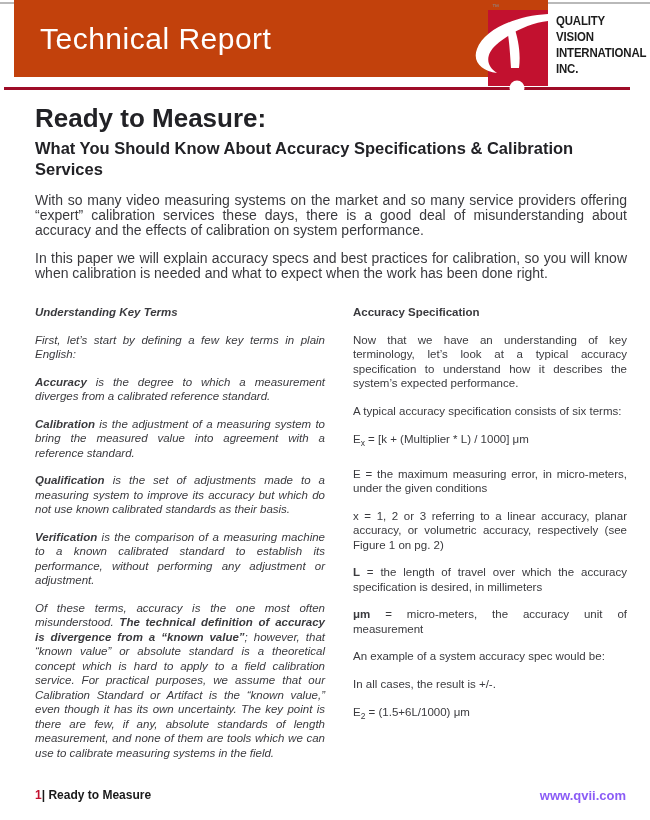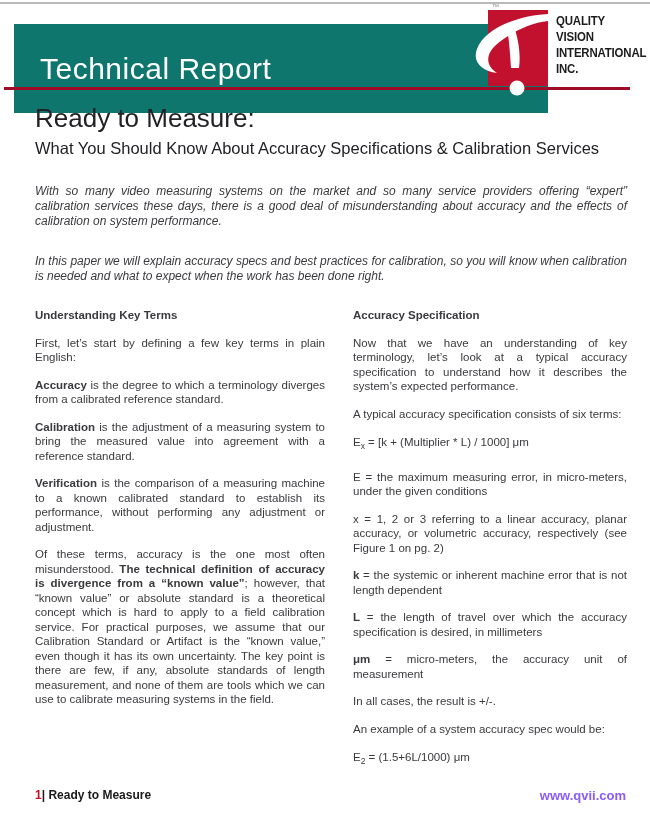--- a/index.html
+++ b/index.html
@@ -9,48 +9,48 @@
     background: #ffffff;
     font-family: "Liberation Sans", sans-serif;
     color: #3a3a3e;
     overflow: hidden;
   }
   .top-hairline {
     position: absolute; top: 2px; left: 0; width: 650px; height: 2px;
     background: #b9b9b9;
   }
   .banner {
-    position: absolute; left: 14px; top: 24px; width: 534px; height: 89px;
-    background: #0f766e;
+    position: absolute; left: 14px; top: 0; width: 534px; height: 77px;
+    background: #c2410c;
     display: flex; align-items: center;
   }
   .banner-title {
     color: #ffffff; font-size: 30px; font-weight: 400;
     padding-left: 26px; letter-spacing: 0.5px;
   }
   .header-rule {
     position: absolute; top: 87px; left: 4px; width: 626px; height: 3px;
     background: #9e0c27;
   }
   .logo-mark { position: absolute; left: 452px; top: 2px; width: 100px; height: 96px; }
   .logo-text {
     position: absolute; left: 556px; top: 13px;
     font-weight: bold; font-size: 13px; line-height: 16px; color: #1c1c1c;
     transform: scaleX(0.88); transform-origin: left top; letter-spacing: -0.2px;
     white-space: nowrap;
   }
   .content { position: absolute; left: 35px; top: 103px; width: 592px; }
-  .doc-title { font-size: 26px; color: #222226; font-weight: 400; line-height: 30px; }
-  .doc-subtitle { font-size: 16.5px; color: #222226; font-weight: 400; line-height: 21px; margin-top: 5px; }
+  .doc-title { font-size: 26px; color: #222226; font-weight: 700; line-height: 30px; }
+  .doc-subtitle { font-size: 16.5px; color: #222226; font-weight: 700; line-height: 21px; margin-top: 5px; }
   .intro p {
-    font-size: 12px; line-height: 15px; margin: 25px 0 0 0;
-    text-align: justify; color: #3a3a3e; font-style: italic;
+    font-size: 14px; line-height: 15px; margin: 13px 0 0 0;
+    text-align: justify; color: #3a3a3e;
   }
   .columns { display: flex; margin-top: 24px; }
-  .col-left  { width: 290px; margin-right: 28px; }
+  .col-left  { width: 290px; margin-right: 28px; font-style: italic; }
   .col-right { width: 274px; }
   .col-heading {
     color: #b5123b; font-weight: bold; font-size: 13px; margin: 0 0 15px 0;
   }
   .col-left p, .col-right p {
     font-size: 11.5px; line-height: 14.5px; margin: 0 0 13px 0;
     text-align: justify; color: #3a3a3e;
   }
   .formula {
     text-align: center; margin: 14px 0 16px 0 !important;
@@ -107,52 +107,52 @@
       <p>In this paper we will explain accuracy specs and best practices for calibration, so you will know when calibration is needed and what to expect when the work has been done right.</p>
     </div>
 
     <div class="columns">
 
       <div class="col-left">
         <p class="col-heading">Understanding Key Terms</p>
 
         <p><span>First, let’s start by defining a few key terms in plain English:</span></p>
 
-        <p><b>Accuracy</b><span> is the degree to which a terminology diverges from a calibrated reference standard.</span></p>
+        <p><b>Accuracy</b><span> is the degree to which a measurement diverges from a calibrated reference standard.</span></p>
 
         <p><b>Calibration</b><span> is the adjustment of a measuring system to bring the measured value into agreement with a reference standard.</span></p>
 
+        <p><b>Qualification</b><span> is the set of adjustments made to a measuring system to improve its accuracy but which do not use known calibrated standards as their basis.</span></p>
 
         <p><b>Verification</b><span> is the comparison of a measuring machine to a known calibrated standard to establish its performance, without performing any adjustment or adjustment.</span></p>
 
         <p><span>Of these terms, accuracy is the one most often misunderstood. </span><b>The technical definition of accuracy is divergence from a “known value”</b><span>; however, that “known value” or absolute standard is a theoretical concept which is hard to apply to a field calibration service. For practical purposes, we assume that our Calibration Standard or Artifact is the “known value,” even though it has its own uncertainty. The key point is there are few, if any, absolute standards of length measurement, and none of them are tools which we can use to calibrate measuring systems in the field.</span></p>
       </div>
 
       <div class="col-right">
         <p class="col-heading">Accuracy Specification</p>
 
         <p>Now that we have an understanding of key terminology, let’s look at a typical accuracy specification to understand how it describes the system’s expected performance.</p>
         <p>A typical accuracy specification consists of six terms:</p>
 
         <p class="formula"><span>E</span><sub>x</sub><span> = [k + (Multiplier * L) / 1000] μm</span></p>
 
         <p><span class="lead-plain">E</span><span> = the maximum measuring error, in micro-meters, under the given conditions</span></p>
 
         <p><span class="lead-plain">x</span><span> = 1, 2 or 3 referring to a linear accuracy, planar accuracy, or volumetric accuracy, respectively (see Figure 1 on pg. 2)</span></p>
 
-        <p><span class="lead-bold">k</span><span> = the systemic or inherent machine error that is not length dependent</span></p>
 
 
         <p><span class="lead-bold">L</span><span> = the length of travel over which the accuracy specification is desired, in millimeters</span></p>
 
         <p><span class="lead-bold">μm</span><span> = micro-meters, the accuracy unit of measurement</span></p>
 
+        <p>An example of a system accuracy spec would be:</p>
+
         <p>In all cases, the result is +/-.</p>
-
-        <p>An example of a system accuracy spec would be:</p>
 
         <p class="formula"><span>E</span><sub>2</sub><span> = (1.5+6L/1000) μm</span></p>
       </div>
 
     </div>
   </div>
 
   <div class="footer-left"><span class="pagenum">1</span><span>| Ready to Measure</span></div>
   <a class="footer-right">www.qvii.com</a>
 

